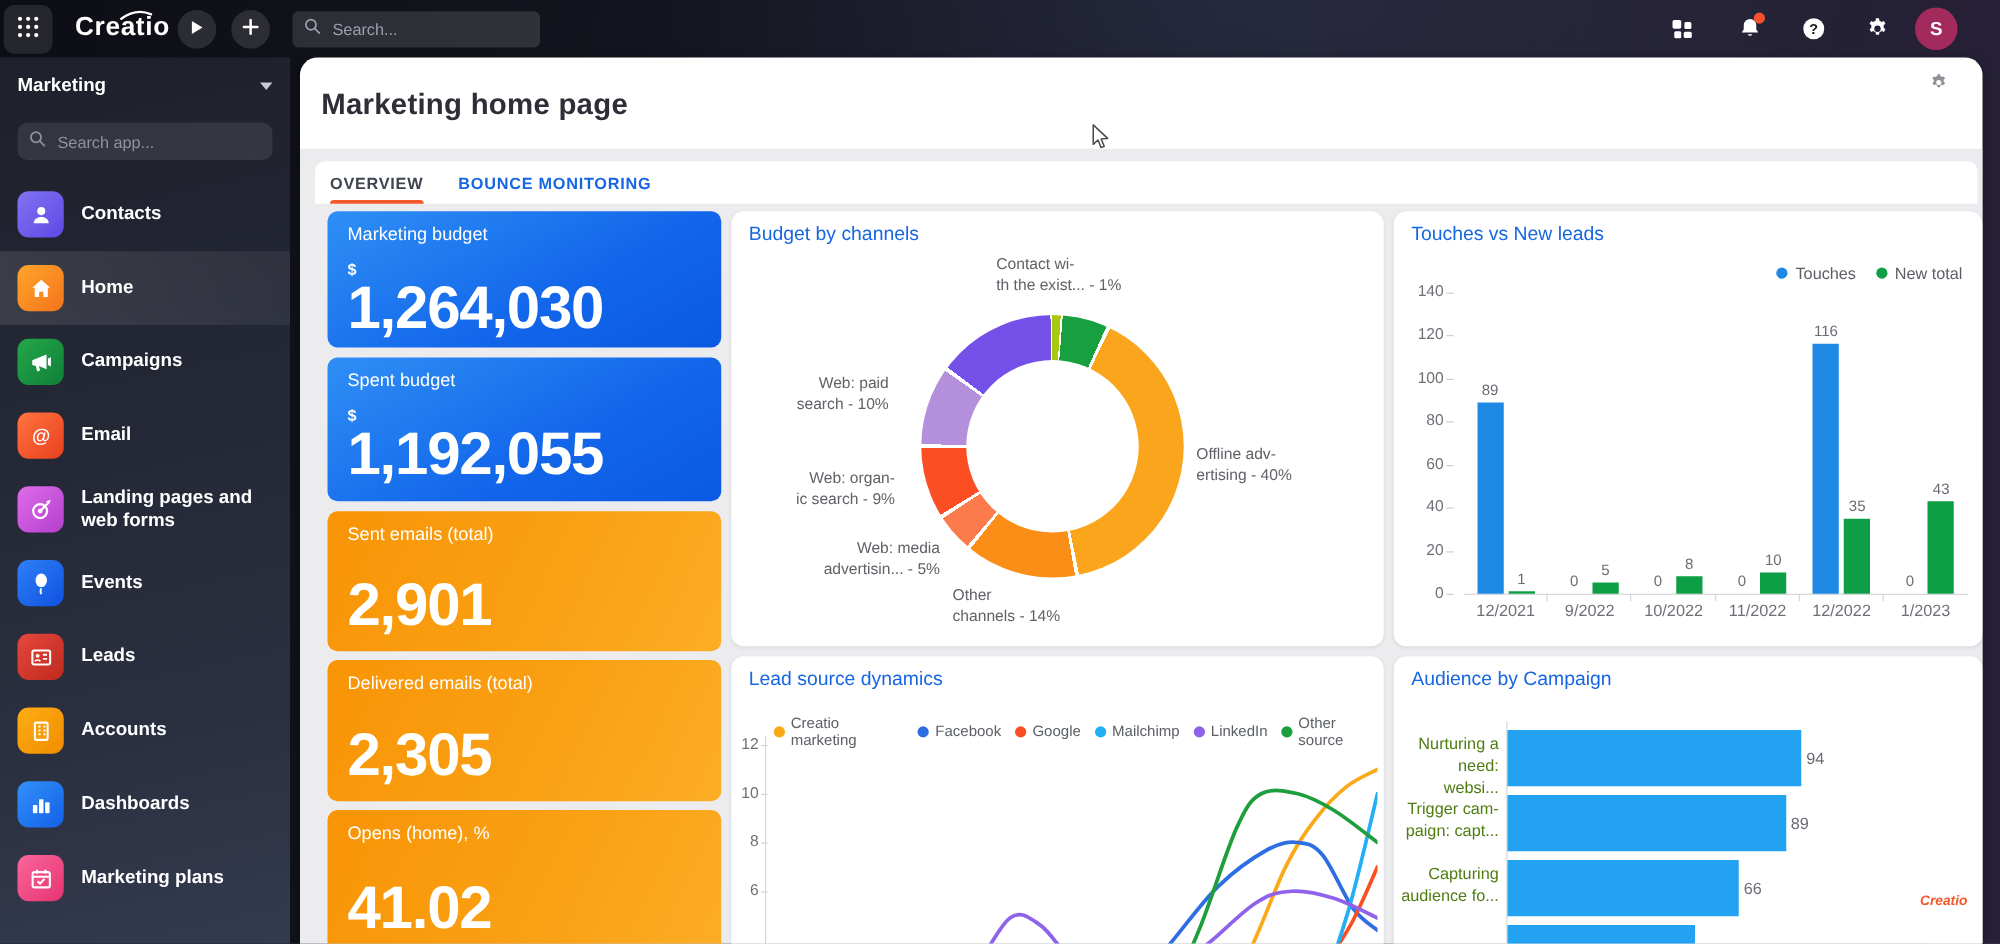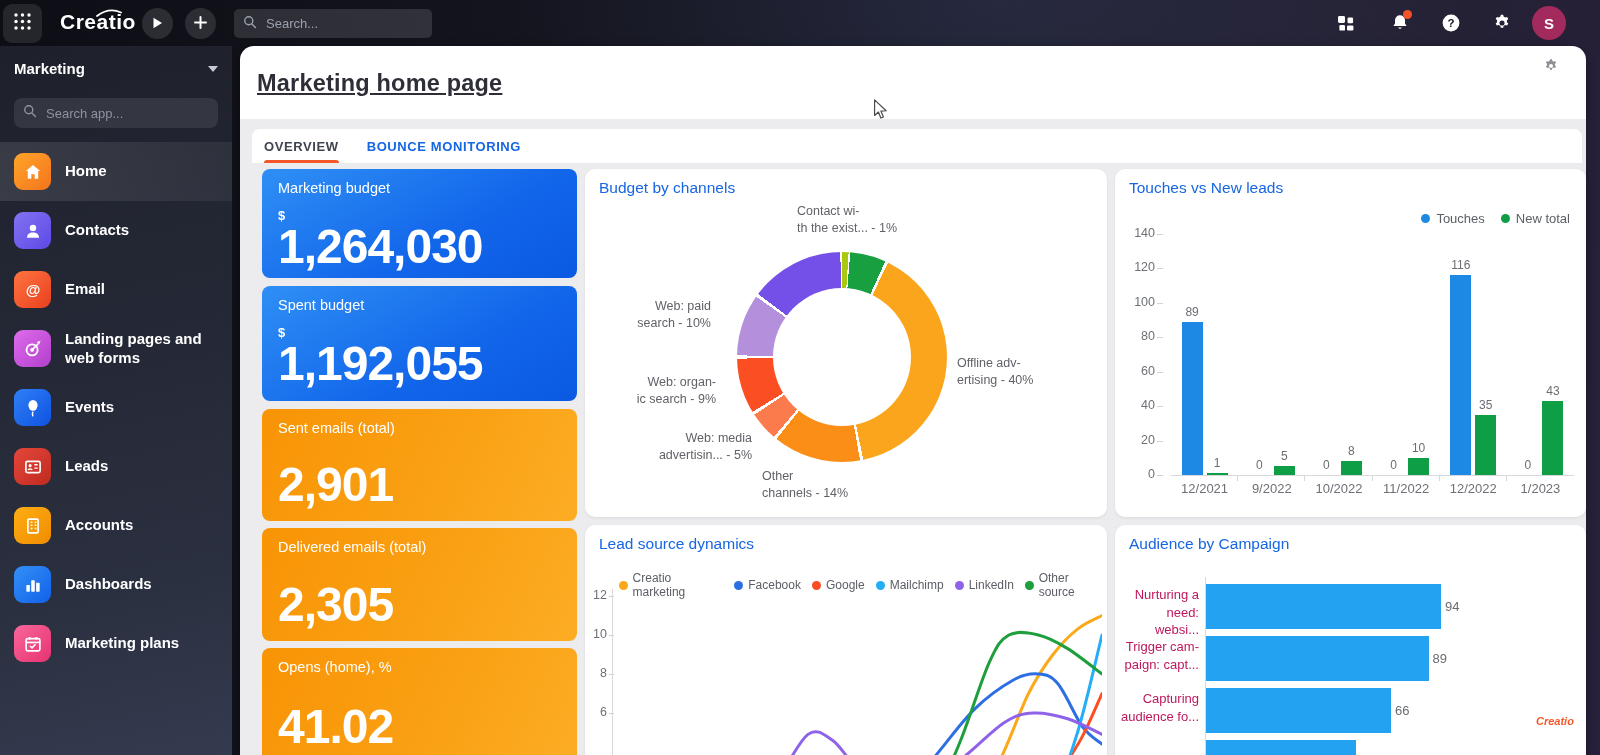--- a/index.html
+++ b/index.html
@@ -41,21 +41,21 @@
   .sb-search input::placeholder{color:#8d93a1;}
   .sb-list{position:absolute;left:0;top:96px;width:232px;}
   .sb-item{height:59px;display:flex;align-items:center;gap:14px;padding-left:14px;cursor:pointer;box-sizing:border-box;}
   .sb-item.active{background:linear-gradient(90deg,rgba(255,255,255,0.11),rgba(255,255,255,0.06));}
   .sb-ico{width:37px;height:37px;border-radius:9px;flex:none;display:flex;align-items:center;justify-content:center;}
   .sb-ico svg{width:20px;height:20px;}
   .sb-label{color:#fff;font-size:15px;font-weight:bold;line-height:1.25;max-width:165px;}
   
   .main-card{position:absolute;left:240px;top:46px;width:1346px;height:709px;background:#fff;
     border-radius:14px 14px 0 0;overflow:hidden;box-shadow:0 2px 8px rgba(0,0,0,0.35);}
-  .page-title{position:absolute;left:17px;top:24px;font-size:23.5px;font-weight:bold;color:#2e2e38;letter-spacing:.2px;text-decoration:underline;}
+  .page-title{position:absolute;left:17px;top:24px;font-size:23.5px;font-weight:bold;color:#2e2e38;letter-spacing:.2px;}
   .hdr-gear{position:absolute;left:1303px;top:12px;width:16px;height:16px;cursor:pointer;}
   .content-bg{position:absolute;left:0;right:0;top:73px;bottom:0;background:#ECECEF;}
   .tabstrip{position:absolute;left:12px;right:4px;top:83px;height:34px;background:#fff;
     border-radius:8px 8px 0 0;display:flex;align-items:stretch;padding-left:12px;gap:28px;}
   .tab{display:flex;align-items:center;position:relative;font-size:13px;font-weight:bold;
     letter-spacing:.6px;cursor:pointer;}
   .tab.active{color:#3f4550;}
   .tab.active::after{content:'';position:absolute;left:0;right:0;bottom:0;height:3px;
     background:#F4582A;border-radius:3px 3px 0 0;}
   .tab.inactive{color:#1766E2;}
@@ -91,21 +91,21 @@
   .t-xlab{position:absolute;top:247px;width:100%;text-align:center;font-size:13px;color:#6d7076;}
   .t-tick{position:absolute;top:241px;right:0;width:1px;height:6px;background:#d7d7dc;}
   
   .l-legend{position:absolute;left:34px;right:2px;top:46px;display:flex;gap:11px;align-items:center;}
   .l-legend .lg-item{font-size:12px;gap:5px;}
   .l-ylab{position:absolute;left:0;width:22px;text-align:right;font-size:12.5px;color:#6d7076;}
   .l-ydash{position:absolute;left:24px;width:5px;height:1px;background:#cfd2d6;}
   .l-axis{position:absolute;left:27px;top:64px;width:1px;height:180px;background:#d7d7dc;}
   
   .a-axis{position:absolute;left:90px;top:52px;width:1px;height:200px;background:#d7d7dc;}
-  .a-lbl{position:absolute;left:4px;width:80px;text-align:right;font-size:13px;color:#be185d;line-height:1.35;}
+  .a-lbl{position:absolute;left:4px;width:80px;text-align:right;font-size:13px;color:#4d7c0f;line-height:1.35;}
   .a-bar{position:absolute;left:91px;height:45px;}
   .a-val{position:absolute;font-size:13px;color:#696d73;}
   .watermark{position:absolute;left:1296px;top:669px;font-size:11px;font-weight:bold;color:#F4582A;
     font-style:italic;z-index:5;}
   .cursor{position:absolute;left:870px;top:98px;z-index:99;pointer-events:none;}
 </style>
 </head>
 <body>
 
 <div class="topbar">
@@ -192,36 +192,45 @@
   <div class="sb-search">
     <span>
       <svg width="14" height="14" viewBox="0 0 16 16">
           <circle cx="6.6" cy="6.6" r="4.6" fill="none" stroke="#8d93a1" stroke-width="1.6"></circle>
           <path d="M10.2 10.2 L14.2 14.2" stroke="#8d93a1" stroke-width="1.6" stroke-linecap="round"></path>
         </svg>
     </span>
     <input type="text" placeholder="Search app..." style="">
   </div>
   <div class="sb-list" id="sb-list">
+      <div class="sb-item">
+        <span class="sb-ico" style="background: linear-gradient(135deg, rgb(130, 115, 242), rgb(94, 73, 230));">
+          <svg viewBox="0 0 18 18">
+            <circle cx="9" cy="6.2" r="2.9" fill="#fff"></circle>
+            <path fill="#fff" d="M3.6 15c0-3 2.4-4.6 5.4-4.6s5.4 1.6 5.4 4.6Z"></path>
+          </svg>
+        </span>
+        <span class="sb-label">Contacts</span>
+      </div>
       <div class="sb-item active">
         <span class="sb-ico" style="background: linear-gradient(135deg, rgb(255, 166, 42), rgb(244, 115, 28));">
           <svg viewBox="0 0 18 18">
             <path fill="#fff" d="M9 2.6 15.4 8.2h-1.7V15h-3.2v-3.9H7.5V15H4.3V8.2H2.6Z"></path>
           </svg>
         </span>
         <span class="sb-label">Home</span>
       </div>
       <div class="sb-item">
-        <span class="sb-ico" style="background: linear-gradient(135deg, rgb(130, 115, 242), rgb(94, 73, 230));">
-          <svg viewBox="0 0 18 18">
-            <circle cx="9" cy="6.2" r="2.9" fill="#fff"></circle>
-            <path fill="#fff" d="M3.6 15c0-3 2.4-4.6 5.4-4.6s5.4 1.6 5.4 4.6Z"></path>
-          </svg>
-        </span>
-        <span class="sb-label">Contacts</span>
+        <span class="sb-ico" style="background: linear-gradient(135deg, rgb(35, 167, 74), rgb(16, 128, 56));">
+          <svg viewBox="0 0 18 18">
+            <path fill="#fff" d="M2.5 7.4 12.8 3.2v10.6L7.3 11.6l.9 3.2-2.1.6-1-3.9-2.6-.7Z"></path>
+            <path fill="#fff" d="M13.8 6.2l2.2-1v6.6l-2.2-1Z"></path>
+          </svg>
+        </span>
+        <span class="sb-label">Campaigns</span>
       </div>
       <div class="sb-item">
         <span class="sb-ico" style="background: linear-gradient(135deg, rgb(255, 116, 64), rgb(232, 64, 31));">
           <svg viewBox="0 0 18 18">
             <text x="9" y="13.4" text-anchor="middle" font-size="13.5" font-weight="bold" fill="#fff" font-family="Liberation Sans,sans-serif">@</text>
           </svg>
         </span>
         <span class="sb-label">Email</span>
       </div>
       <div class="sb-item">

